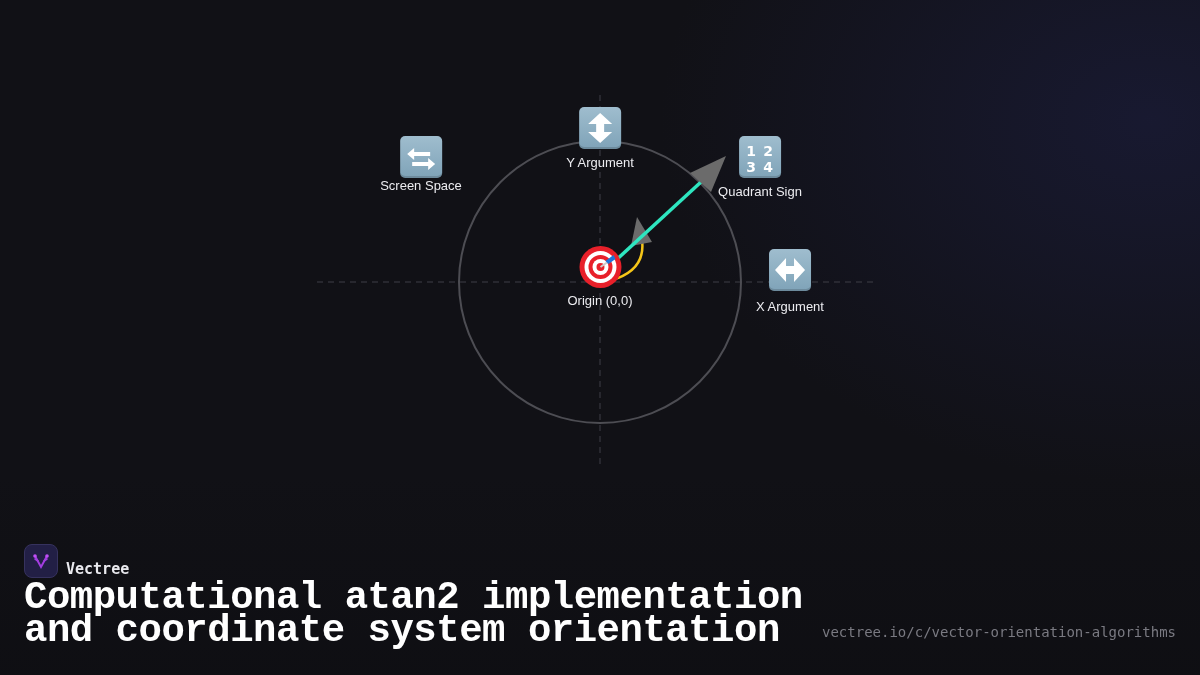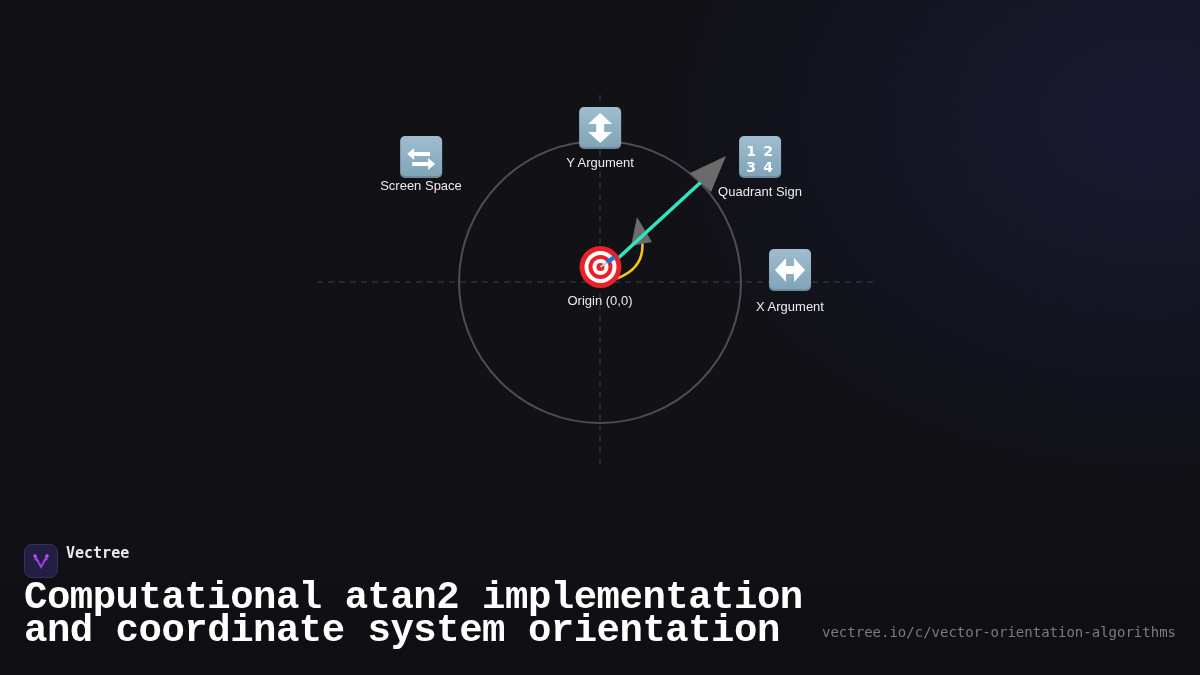--- a/index.html
+++ b/index.html
@@ -21,21 +21,21 @@
   }
   .node .icon {
     width:42px; height:42px; border-radius:5px;
     background:linear-gradient(180deg,#9fbdce,#7fa3b8);
     box-shadow: inset 0 -2px 0 rgba(0,0,0,0.15);
     display:flex; align-items:center; justify-content:center;
   }
   .node .label {
     margin-top:6px; color:#ececf0; font-size:13px; white-space:nowrap;
   }
-  .brand { position:absolute; left:24px; top:544px; display:flex; align-items:flex-start; gap:8px; }
+  .brand { position:absolute; left:24px; top:544px; display:flex; align-items:flex-end; gap:8px; }
   .brand-logo {
     width:32px; height:32px; border-radius:8px;
     background:#221f45; border:1px solid #36325e;
     display:flex; align-items:center; justify-content:center;
   }
   .brand-name {
     color:#e9e9ee; font-family:"DejaVu Sans Mono", monospace; font-weight:bold; font-size:15px;
   }
   .title {
     position:absolute; left:24px; top:582px; margin:0;

